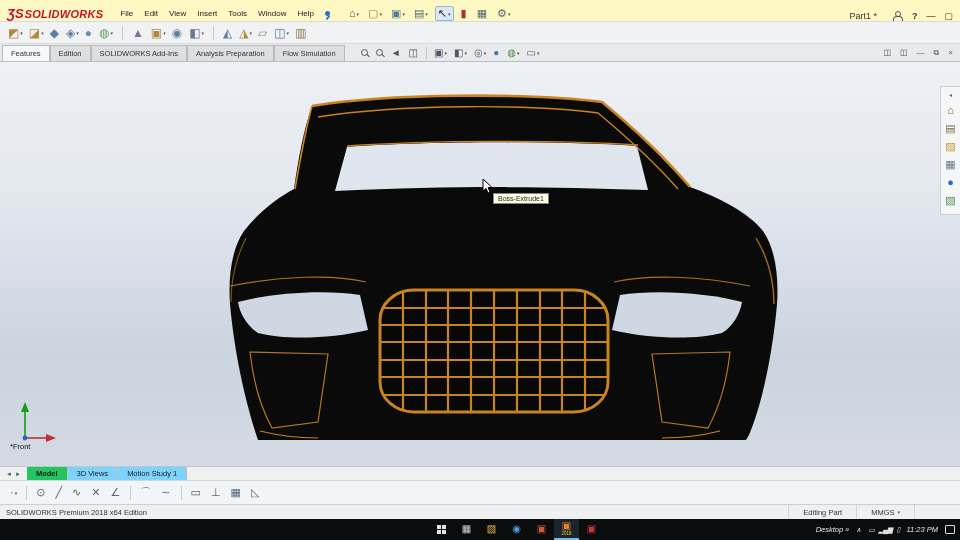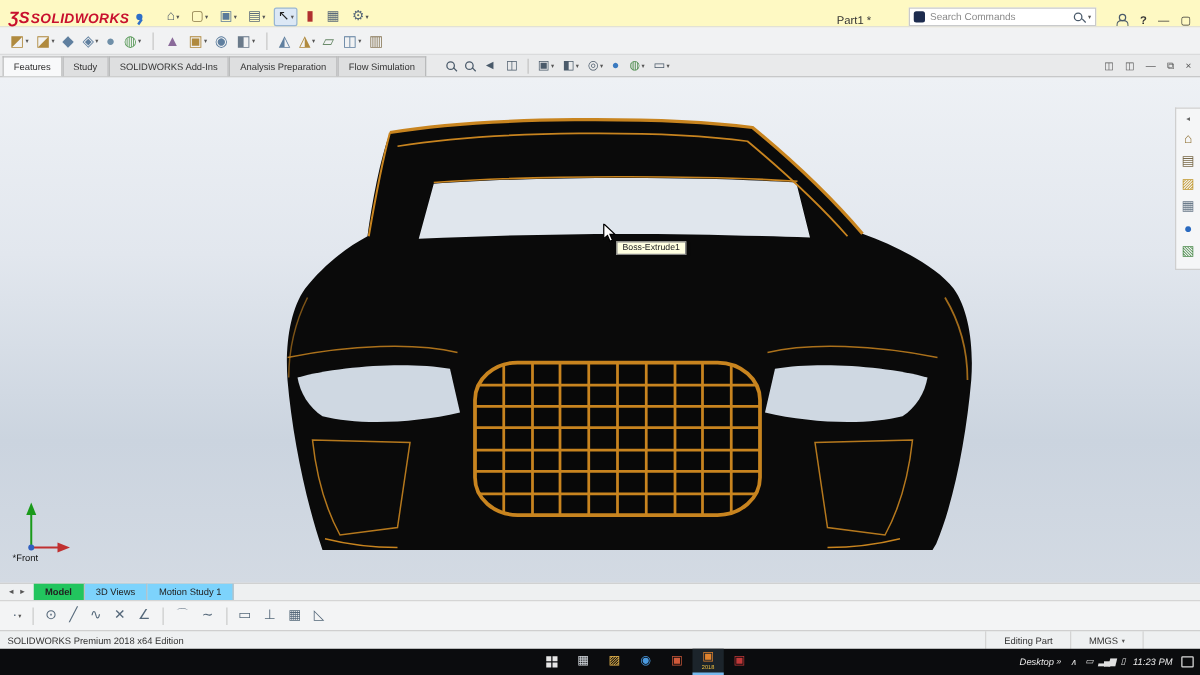--- a/index.html
+++ b/index.html
@@ -106,20 +106,30 @@
 </head>
 <body>
 
 <div id="app">
 
   <div class="titlebar">
     <div class="logo">
       <span class="logo-mark">ƷS</span>
       <span class="logo-text">SOLIDWORKS</span>
     </div>
+    <div class="menus">
+
+    <span class="menu-item">File</span>
+        <span class="menu-item">Edit</span>
+        <span class="menu-item">View</span>
+        <span class="menu-item">Insert</span>
+        <span class="menu-item">Tools</span>
+        <span class="menu-item">Window</span>
+        <span class="menu-item">Help</span>
+      </div>
     <span class="pin-icon"></span>
     <div class="quick-icons">
 
         <span class="qi">
           <span class="gi" style="color: rgb(74, 88, 104);">⌂</span>
           <span class="dd">▾</span>
         </span>
 
         <span class="qi">
           <span class="gi" style="color: rgb(138, 122, 74);">▢</span>
@@ -150,26 +160,20 @@
           <span class="gi" style="color: rgb(90, 106, 122);">▦</span>
           <span class="dd"></span>
         </span>
 
         <span class="qi">
           <span class="gi" style="color: rgb(90, 106, 122);">⚙</span>
           <span class="dd">▾</span>
         </span>
       </div>
     <div class="doc-title">Part1 *</div>
-    <div class="searchbox">
-      <span class="sw-search-mark"></span>
-      <span class="search-ph">Search Commands</span>
-      <span class="magshape"></span>
-      <span class="dd">▾</span>
-    </div>
     <div class="title-right">
       <span class="person-icon"></span>
       <span class="help-glyph">?</span>
       <span class="winctl">—</span>
       <span class="winctl">▢</span>
     </div>
   </div>
 
   <div class="toolbar2">
 
@@ -256,21 +260,21 @@
       <span class="ti">
         <span class="gi" style="color: rgb(138, 122, 90);">▥</span>
         <span class="dd"></span>
       </span>
     </div>
 
   <div class="tabrow">
     <div class="cmtabs">
 
     <span class="cmtab active">Features</span>
-        <span class="cmtab">Study</span>
+        <span class="cmtab">Edition</span>
         <span class="cmtab">SOLIDWORKS Add-Ins</span>
         <span class="cmtab">Analysis Preparation</span>
         <span class="cmtab">Flow Simulation</span>
       </div>
     <div class="headsup">
 
         <span class="hi mag">
           <span class="gi magwrap magshape"></span>
           <span class="dd"></span>
         </span>

